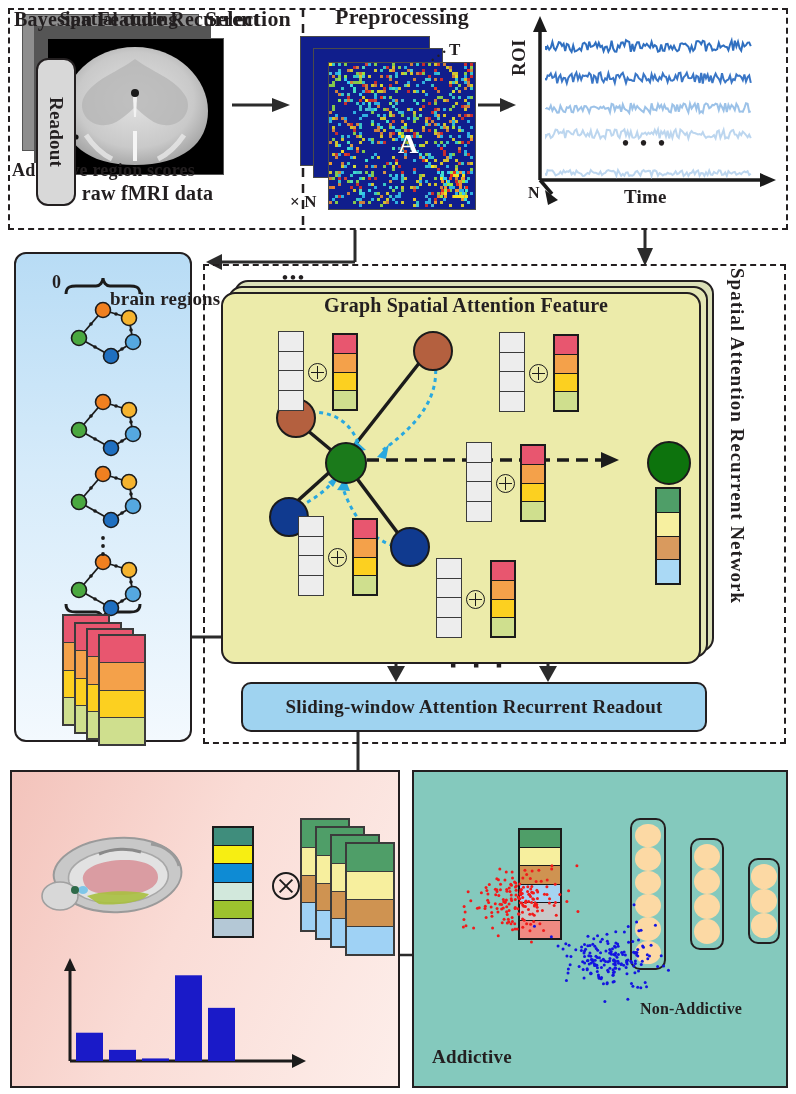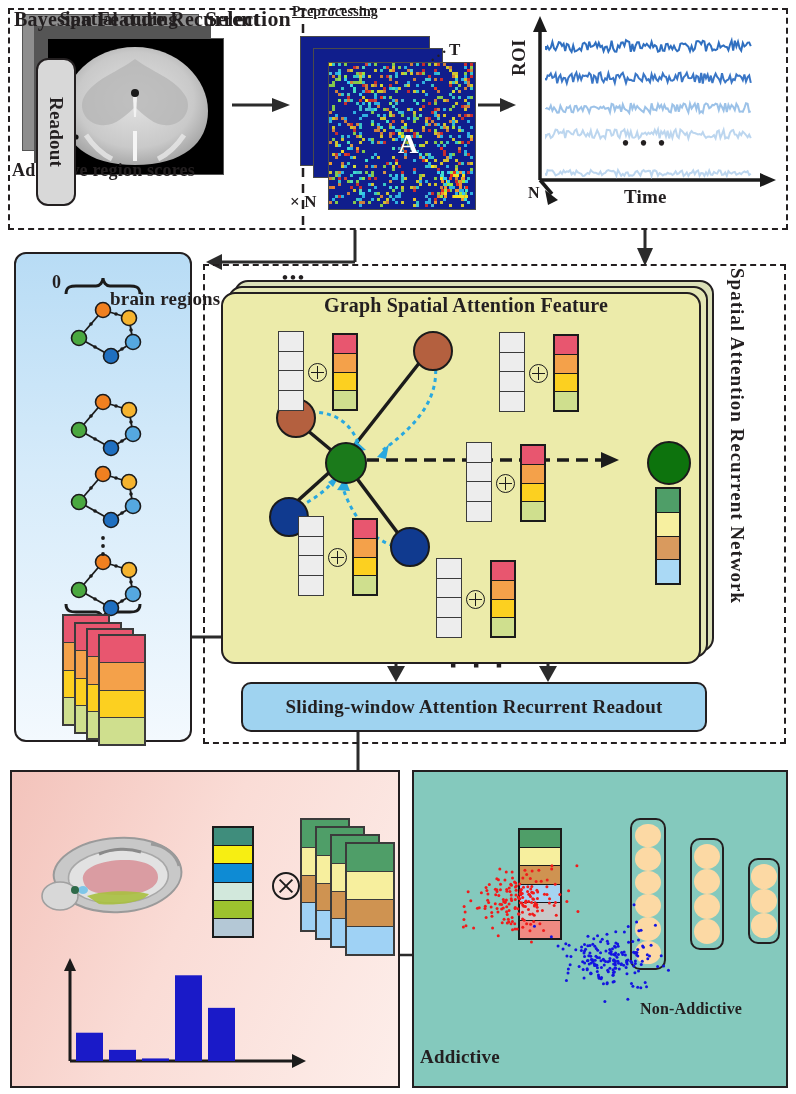--- a/index.html
+++ b/index.html
@@ -10,21 +10,21 @@
 
   
   .dash{border:2.5px dashed #231f20;box-sizing:border-box;}
 
   
   #top-row{left:8px;top:8px;width:780px;height:222px;}
   #raw-panel{left:0;top:0;width:295px;height:222px;}
   #raw-title{left:0;top:182px;width:295px;text-align:center;font-size:20px;}
   .mri-slice{position:absolute;background:#000;border:1px solid #555;}
 
-  #prep-title{left:292px;top:4px;width:220px;font-size:14px;text-decoration:underline;}
+  #prep-title{left:292px;top:4px;width:220px;text-align:center;font-size:22px;}
   .conn-mat{position:absolute;background:#101e8c;border:1.5px solid #4a4a4a;}
   #prep-xn{left:290px;top:192px;font-size:17px;}
   #prep-T{left:449px;top:40px;font-size:17px;}
   #prep-dots{left:429px;top:47px;font-size:15px;letter-spacing:2px;
              transform:rotate(-35deg);}
   #matA{left:398px;top:128px;font-size:28px;color:#fff;
         text-shadow:0 0 2px #000;}
 
   
   #ts-panel{left:512px;top:8px;width:268px;height:205px;}
@@ -130,20 +130,21 @@
       <path d="M87 20 C68 34 46 40 36 58 C30 70 38 84 52 86 C66 88 76 78 87 68 C98 78 108 88 122 86
                C136 84 144 70 138 58 C128 40 106 34 87 20 Z" fill="#b4b4b4" opacity=".75"></path>
       <ellipse cx="87" cy="54" rx="4" ry="4" fill="#1a1a1a"></ellipse>
       <path d="M85 58 L89 58 L88 78 L86 78 Z" fill="#f2f2f2"></path>
       <path d="M85 92 L89 92 L89 122 L85 122 Z" fill="#f5f5f5"></path>
       <path d="M38 96 C46 108 56 116 64 120" stroke="#e8e8e8" stroke-width="5" fill="none" opacity=".8"></path>
       <path d="M136 96 C128 108 118 116 110 120" stroke="#e8e8e8" stroke-width="5" fill="none" opacity=".8"></path>
       <circle cx="28" cy="98" r="2.6" fill="#111"></circle>
     </svg>
   </div>
+  <div class="abs lbl" id="raw-title">raw fMRI data</div>
 </div>
 
 <svg width="796" height="1094">
 
   <line x1="303" y1="8" x2="303" y2="230" stroke="#231f20" stroke-width="2.5" stroke-dasharray="9,7"></line>
 
   <line x1="232" y1="105" x2="272" y2="105" stroke="#2b2b2b" stroke-width="3"></line>
   <polygon points="272,98 290,105 272,112" fill="#2b2b2b"></polygon>
 
   <line x1="478" y1="105" x2="500" y2="105" stroke="#2b2b2b" stroke-width="3"></line>
@@ -1753,14 +1754,14 @@
       <circle cx="230.62649494858363" cy="176.03649619967368" r="1.5" fill="#1414e0"></circle>
       <circle cx="235.31756178219916" cy="184.7528053636993" r="1.5" fill="#1414e0"></circle>
       <circle cx="209.40187426460693" cy="193.63014085085922" r="1.5" fill="#1414e0"></circle>
       <circle cx="229.2796206187975" cy="194.58213375129668" r="1.5" fill="#1414e0"></circle>
       <circle cx="189.00155355880156" cy="190.69139603849638" r="1.5" fill="#1414e0"></circle>
       <circle cx="212.3803749983183" cy="161.96734644969848" r="1.5" fill="#1414e0"></circle>
       <circle cx="239.07707012717336" cy="175.3223603397786" r="1.5" fill="#1414e0"></circle>
       <circle cx="225.69847395950418" cy="217.22908629922802" r="1.5" fill="#1414e0"></circle>
     </g>
   </svg>
-<div class="abs lbl" id="lbl-addictive" style="left:420px;top:1046px;">Addictive</div>
+<div class="abs lbl" id="lbl-addictive" style="left:432px;top:1046px;">Addictive</div>
 <div class="abs lbl" id="lbl-nonaddictive" style="left:640px;top:1000px;">Non-Addictive</div>
 
 </body></html>

